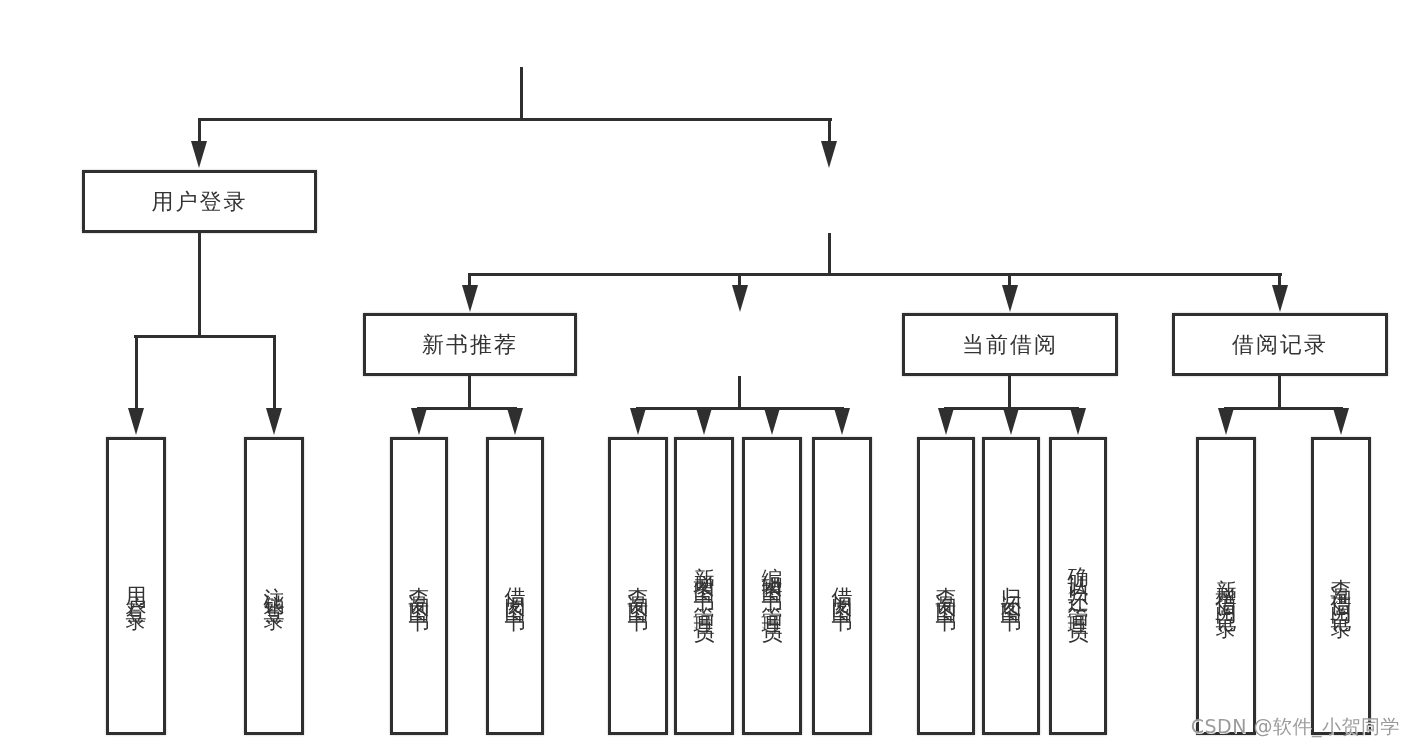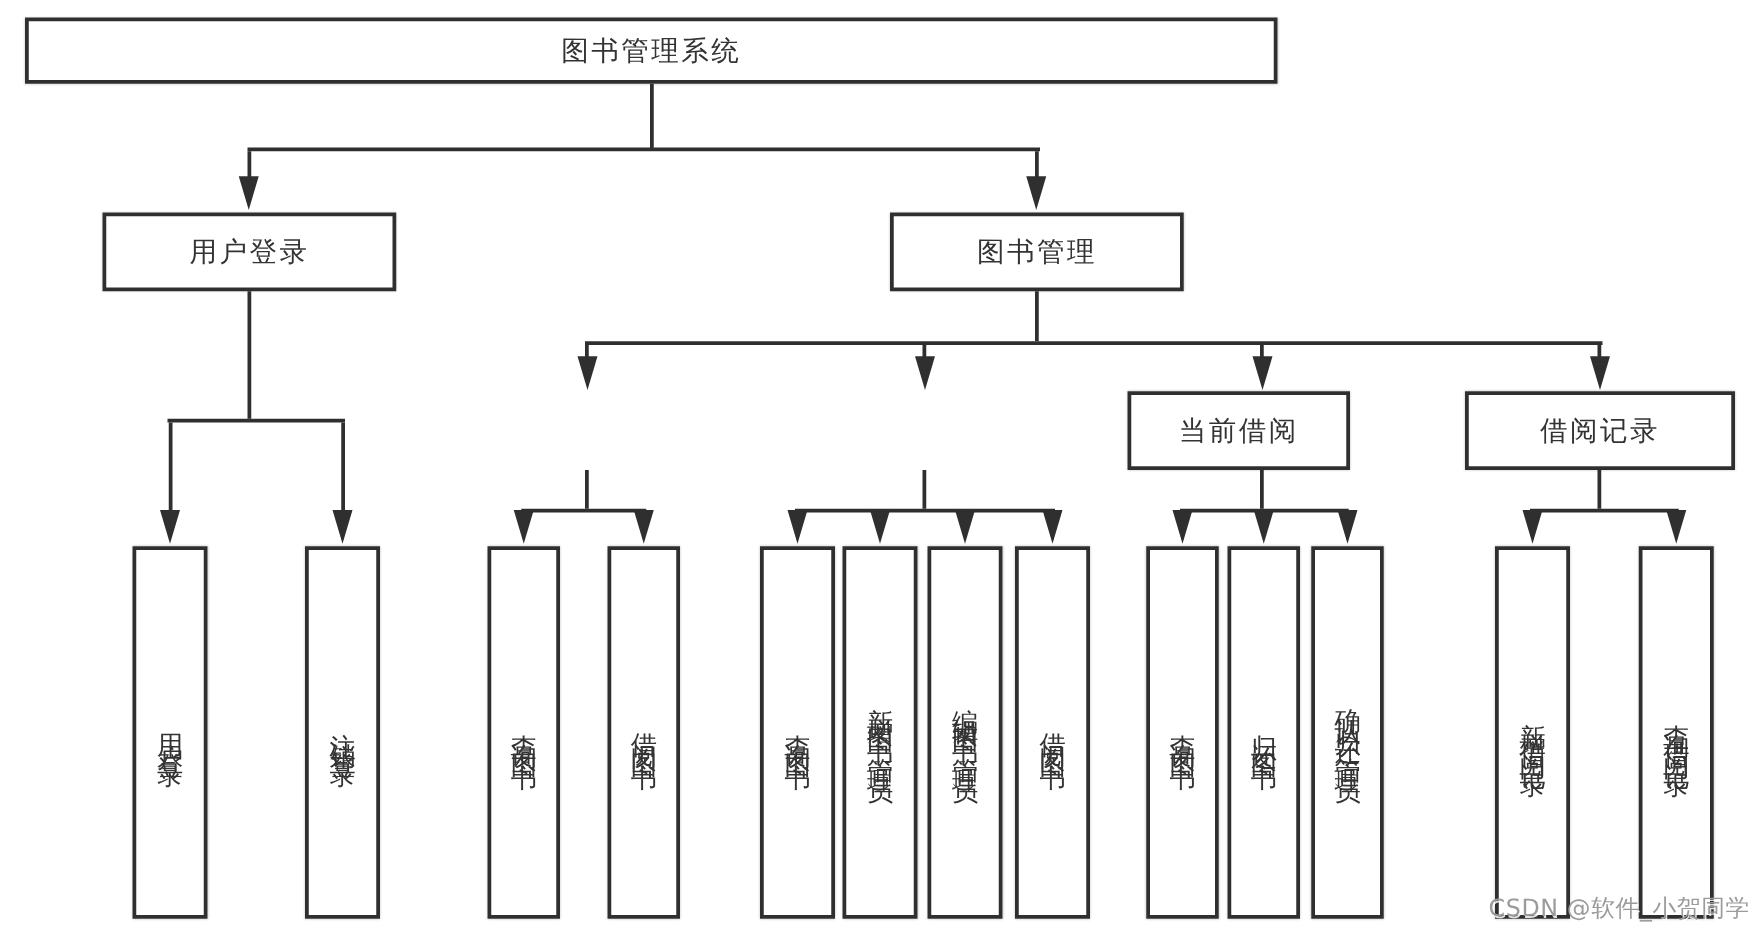--- a/index.html
+++ b/index.html
@@ -65,35 +65,32 @@
     text-shadow: 1px 1px 0 rgba(255,255,255,0.85);
     white-space: nowrap;
     margin-left: 24px;
   }
 </style>
 </head>
 <body>
 
 <div class="canvas">
 
-  <div class="node" style="left:20px; top:14px; width:1002px; height:53px">
-    <span class="hlabel">图书管理系统</span>
-  </div>
 
   <div class="node" style="left:82px; top:170px; width:235px; height:63px">
     <span class="hlabel">用户登录</span>
   </div>
 
-  <div class="node" style="left:712px; top:170px; width:235px; height:63px">
-    <span class="hlabel">图书管理</span>
+
+  <div class="node" style="left:363px; top:313px; width:214px; height:63px">
+    <span class="hlabel">新书推荐</span>
   </div>
 
 
-
-  <div class="node" style="left:902px; top:313px; width:178px; height:63px">
+  <div class="node" style="left:902px; top:313px; width:216px; height:63px">
     <span class="hlabel">当前借阅</span>
   </div>
 
   <div class="node" style="left:1172px; top:313px; width:216px; height:63px">
     <span class="hlabel">借阅记录</span>
   </div>
 
   <div class="node" style="left:106px; top:437px; width:60px; height:298px">
     <span class="vlabel">用户登录</span>
   </div>

